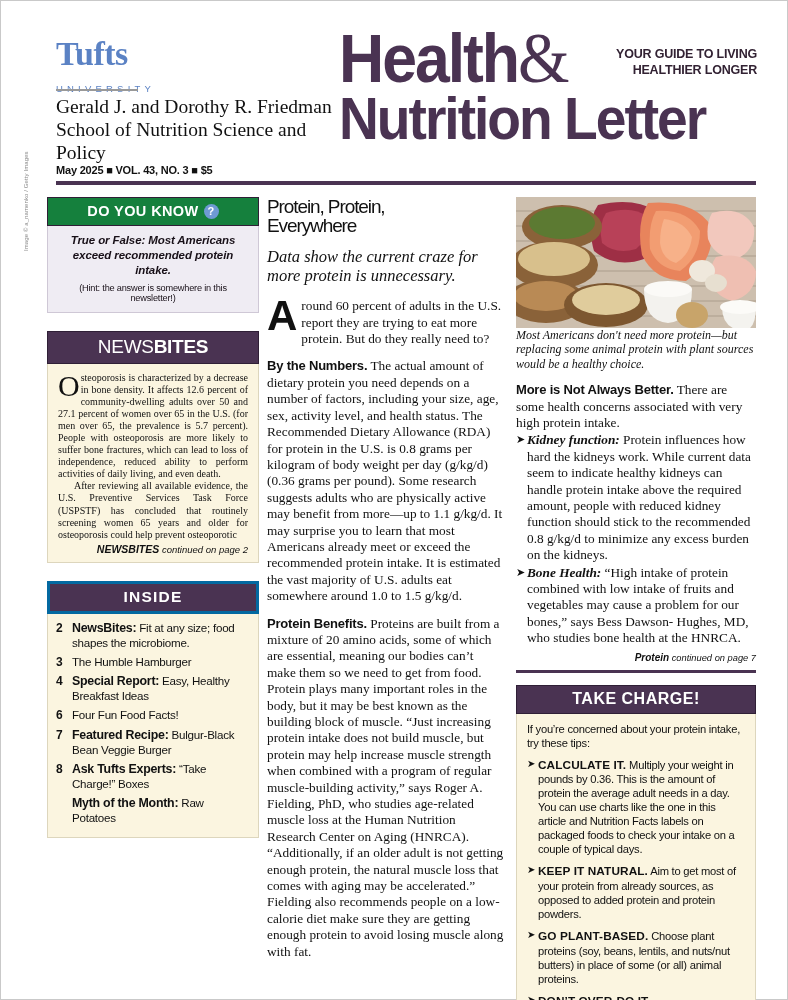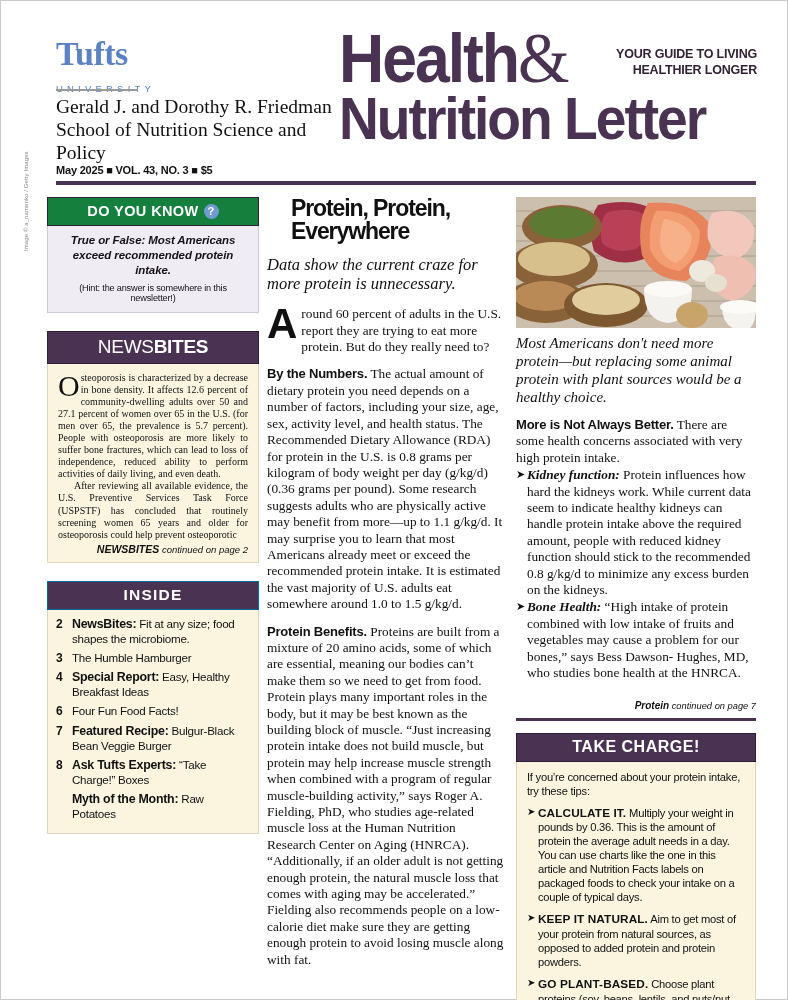--- a/index.html
+++ b/index.html
@@ -216,21 +216,21 @@
   
   .inside-head {
     background: #4a3352;
     color: #fff;
     text-align: center;
     font-family: "Liberation Sans", sans-serif;
     font-weight: bold;
     font-size: 15.5px;
     letter-spacing: 1.2px;
     padding: 4px 0 5px;
-    border: 1px solid #0369a1;
+    border: 3px solid #0369a1;
   }
   .inside-body {
     background: #fbf5e0;
     border: 1px solid #ddd6bd;
     border-top: none;
     padding: 7px 9px 8px 8px;
   }
   .toc-row { display: flex; margin-bottom: 5px; }
   .toc-num {
     font-family: "Liberation Sans", sans-serif;
@@ -246,26 +246,25 @@
     font-size: 11.6px;
     line-height: 1.2;
     color: #111;
     letter-spacing: -0.25px;
   }
   .toc-txt b { font-weight: bold; font-size: 12.4px; }
 
   
   .headline {
     font-family: "Liberation Sans", sans-serif;
-    font-weight: bold;
-    font-size: 23px;
+    font-weight: normal;
+    font-size: 19px;
     line-height: 1.0;
     color: #111;
     letter-spacing: -1.1px;
-    margin-left: 24px;
   }
   .deck {
     font-family: "Liberation Serif", serif;
     font-style: italic;
     font-size: 16.5px;
     line-height: 1.16;
     color: #111;
     margin-top: 12px;
   }
   .art-body {
@@ -302,24 +301,23 @@
   .photo .board {
     position: absolute; inset: 0;
     background:
       repeating-linear-gradient(180deg,
         #cdbfae 0px, #cdbfae 13px,
         #bcae9d 13px, #bcae9d 15px);
   }
   .cap {
     font-family: "Liberation Serif", serif;
     font-style: italic;
-    font-size: 15px;
+    font-size: 12px;
     line-height: 1.2;
     color: #111;
-    margin-top: 6px;
   }
   .r-body {
     font-family: "Liberation Serif", serif;
     font-size: 13.3px;
     line-height: 1.235;
     color: #111;
     margin-top: 11px;
   }
   .bullet-item {
     display: flex;
@@ -331,21 +329,21 @@
   }
   .bullet-mark {
     flex: 0 0 11px;
     color: #111;
     font-size: 11px;
     line-height: 1.45;
   }
   .bullet-item .bt { font-style: italic; font-weight: bold; }
   .prot-cont {
     text-align: right;
-    margin-top: 18px;
+    margin-top: 5px;
     font-family: "Liberation Sans", sans-serif;
     font-size: 9.3px;
     font-style: italic;
     color: #111;
   }
   .prot-cont b { font-weight: bold; font-size: 10px; font-style: italic; }
   .right-rule {
     height: 3px; background: #4a3352; margin-top: 7px; margin-bottom: 12px;
   }
 
@@ -569,21 +567,21 @@
       <div class="tc-body">
         <div class="tc-intro">If you’re concerned about your protein intake, try these tips:</div>
 
         <div class="tc-item">
           <span class="tc-mark">➤</span>
           <span><b>CALCULATE IT.</b><span> Multiply your weight in pounds by 0.36. This is the amount of protein the average adult needs in a day. You can use charts like the one in this article and Nutrition Facts labels on packaged foods to check your intake on a couple of typical days.</span></span>
         </div>
 
         <div class="tc-item">
           <span class="tc-mark">➤</span>
-          <span><b>KEEP IT NATURAL.</b><span> Aim to get most of your protein from natural sources, as opposed to added protein and protein powders.</span></span>
+          <span><b>KEEP IT NATURAL.</b><span> Aim to get most of your protein from already sources, as opposed to added protein and protein powders.</span></span>
         </div>
 
         <div class="tc-item">
           <span class="tc-mark">➤</span>
           <span><b>GO PLANT-BASED.</b><span> Choose plant proteins (soy, beans, lentils, and nuts/nut butters) in place of some (or all) animal proteins.</span></span>
         </div>
 
         <div class="tc-item">
           <span class="tc-mark">➤</span>
           <span><b>DON’T OVER-DO IT.</b></span>

